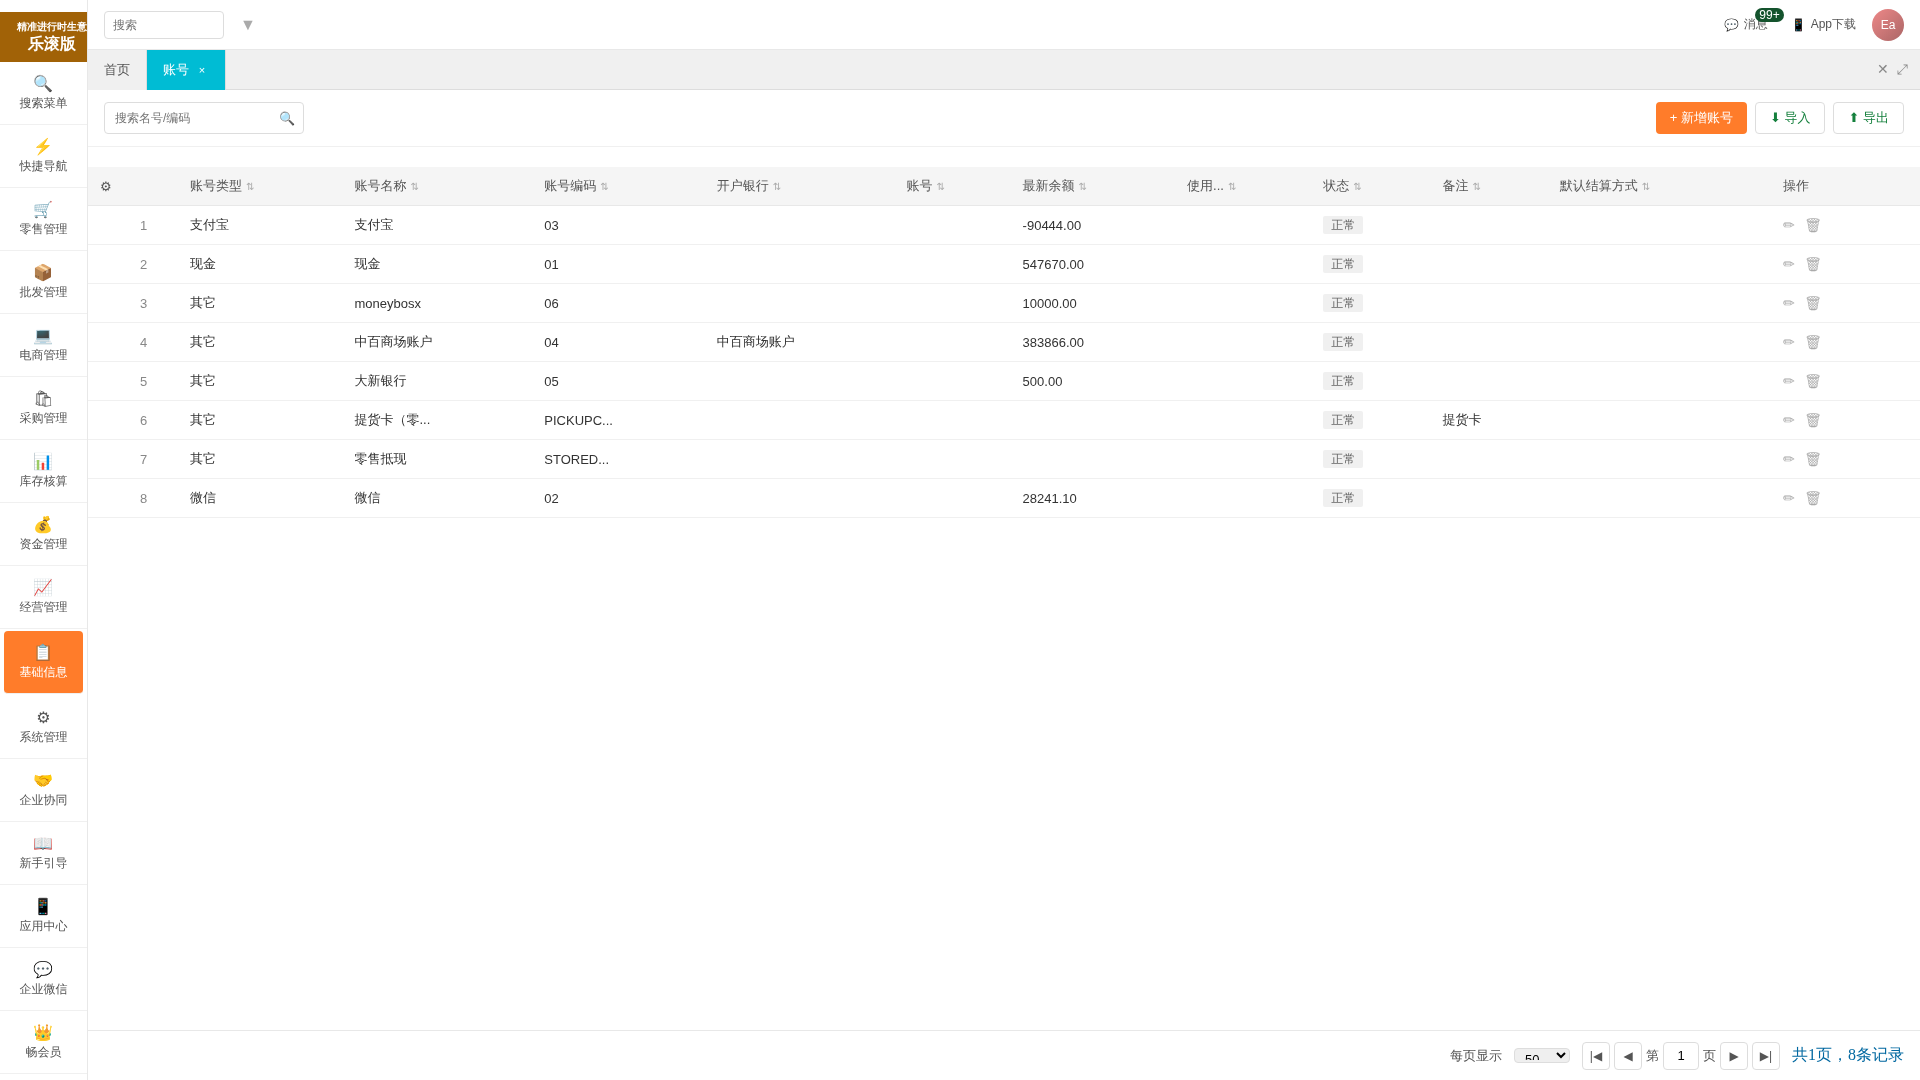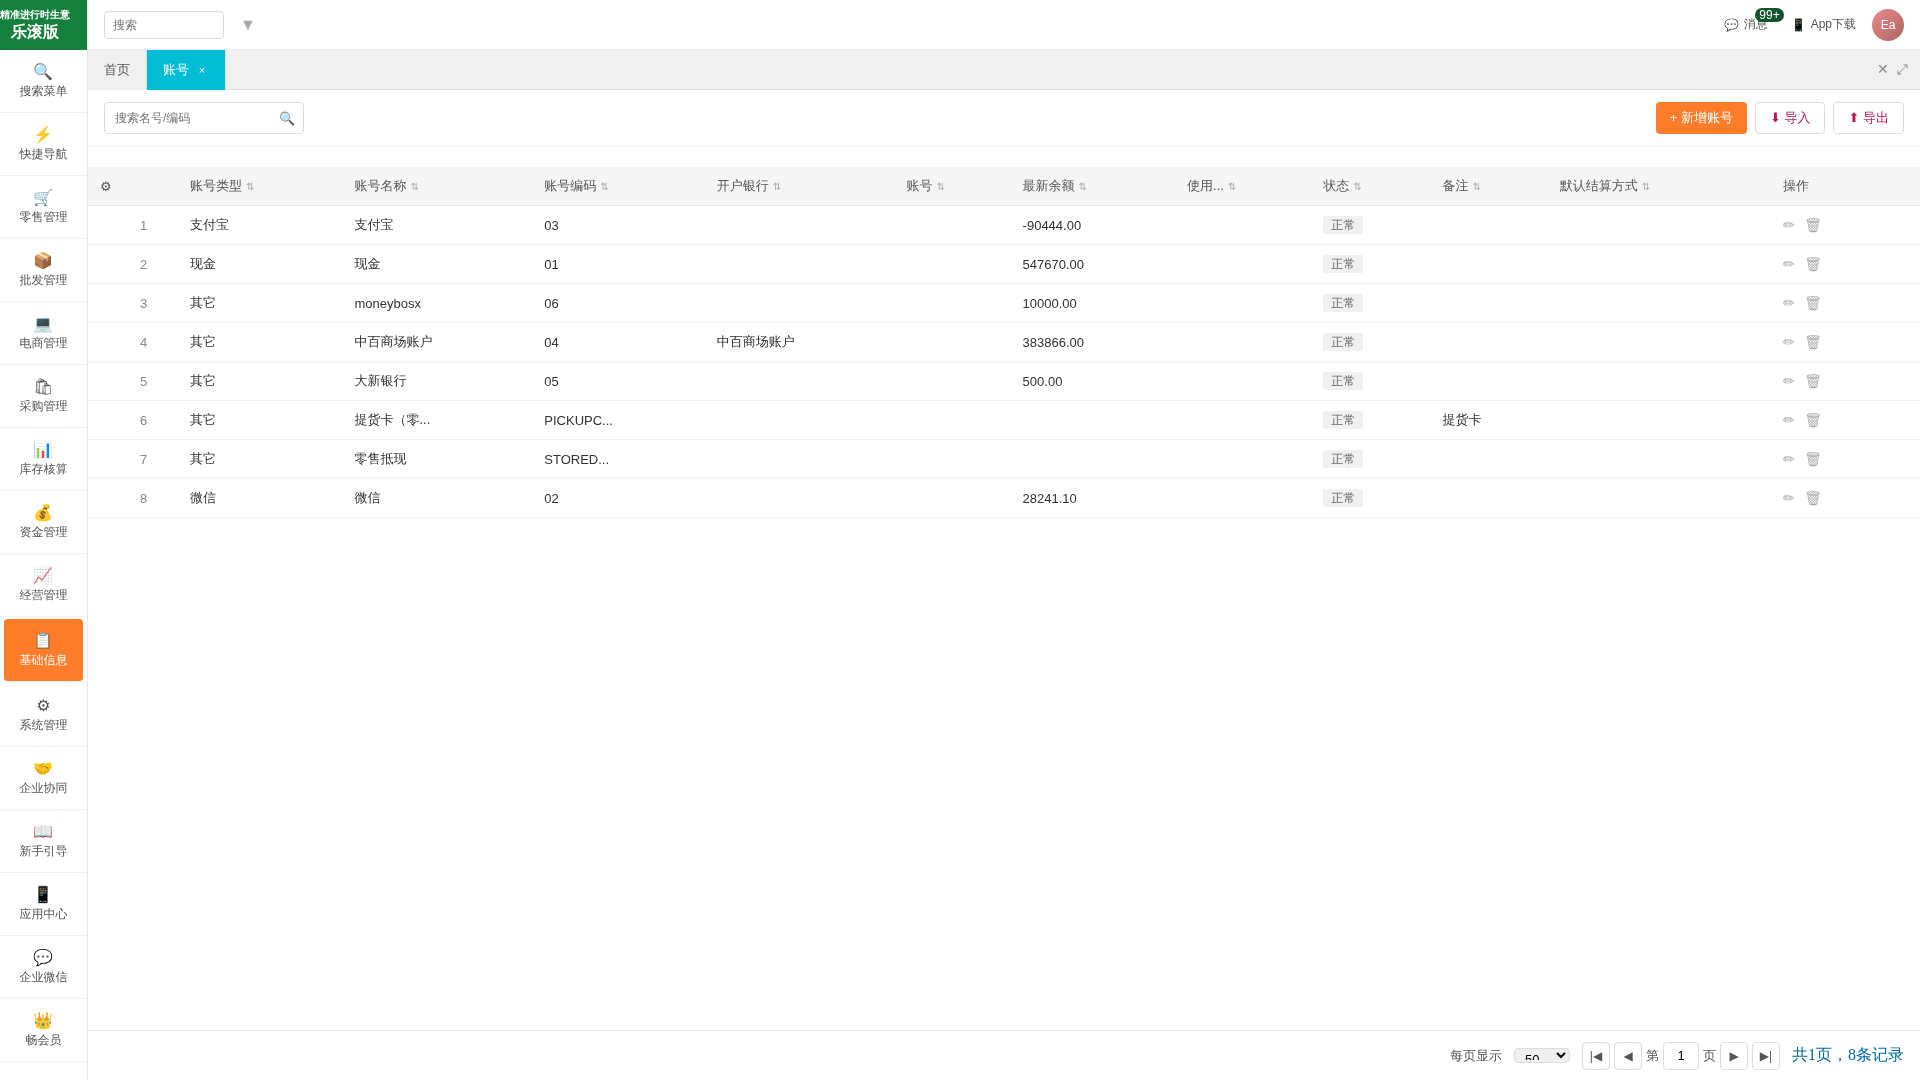--- a/index.html
+++ b/index.html
@@ -9,27 +9,28 @@
     .sidebar {
       width: 88px;
       background: #fff;
       display: flex;
       flex-direction: column;
       border-right: 1px solid #e8e8e8;
       flex-shrink: 0;
     }
     .sidebar-logo {
       height: 50px;
-      background: #15803d;
-      display: flex;
-      align-items: center;
-      justify-content: flex-start;
+      background: #a16207;
+      display: flex;
+      align-items: center;
+      justify-content: flex-end;
       color: white;
       font-size: 12px;
       font-weight: bold;
+      margin-top: 12px;
     }
     .sidebar-logo-text { font-size: 11px; color: white; text-align: center; }
     .sidebar-item {
       padding: 12px 8px;
       text-align: center;
       cursor: pointer;
       color: #555;
       font-size: 12px;
       border-bottom: 1px solid #f0f0f0;
       transition: background 0.2s;
@@ -184,21 +185,21 @@
       padding: 0 14px;
       height: 32px;
       cursor: pointer;
       font-size: 13px;
       display: flex;
       align-items: center;
       gap: 4px;
     }
     .btn-outline {
       background: white;
-      color: #be185d;
+      color: #15803d;
       border: 1px solid #ddd;
       border-radius: 4px;
       padding: 0 14px;
       height: 32px;
       cursor: pointer;
       font-size: 13px;
       display: flex;
       align-items: center;
       gap: 4px;
     }

